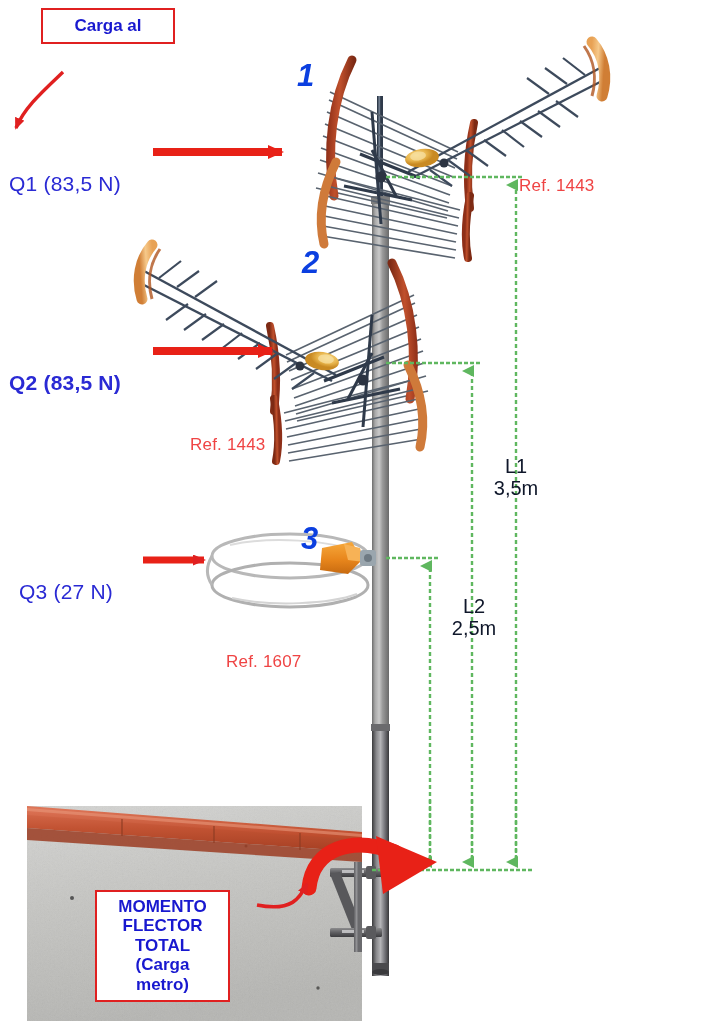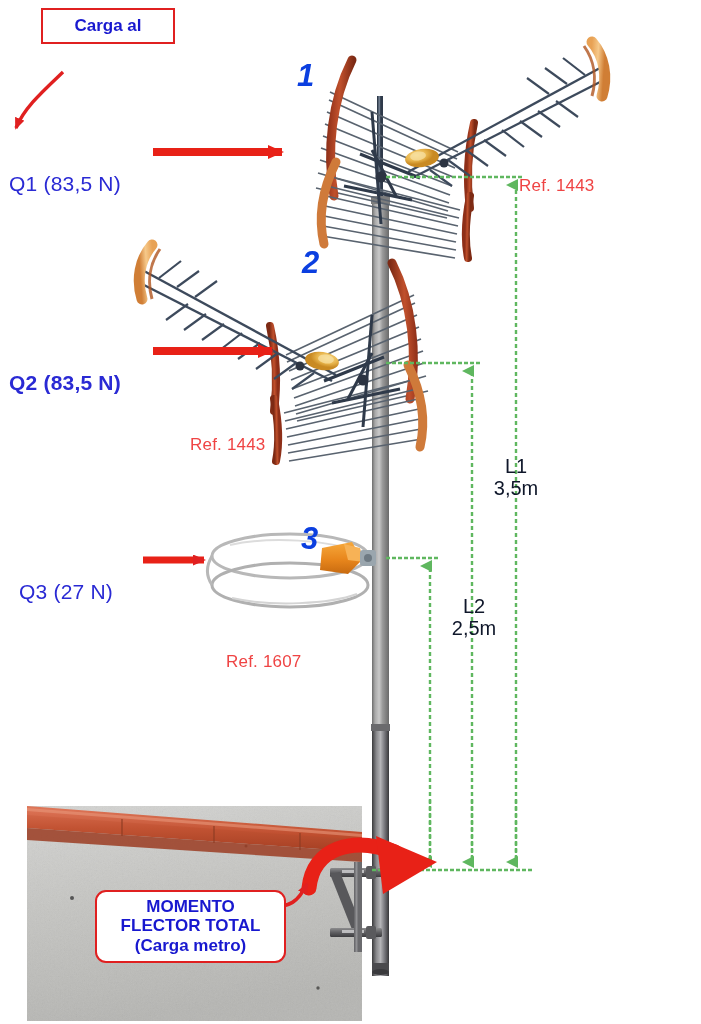--- a/index.html
+++ b/index.html
@@ -433,20 +433,20 @@
 
   <div class="abs dim-label" style="left:481px; top:455px; width:70px;">
     <div>L1</div>
     <div>3,5m</div>
   </div>
   <div class="abs dim-label" style="left:439px; top:561px; width:70px;margin-top:34px;">
     <div>L2</div>
     <div>2,5m</div>
   </div>
 
-  <div class="abs callout callout-bottom" style="left:95px; top:890px; width:191px;border-radius:11px;">
+  <div class="abs callout callout-bottom" style="left:95px; top:890px; width:135px;">
     <div>MOMENTO</div>
     <div>FLECTOR TOTAL</div>
     <div>(Carga metro)</div>
   </div>
 
 
 </div>
 
 </body></html>

